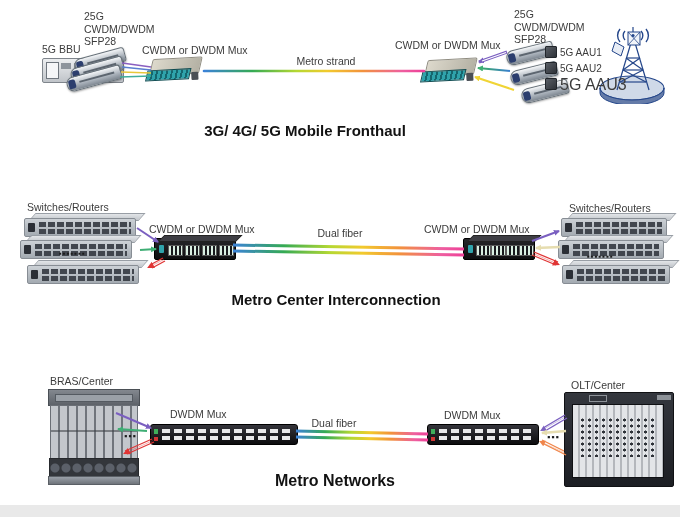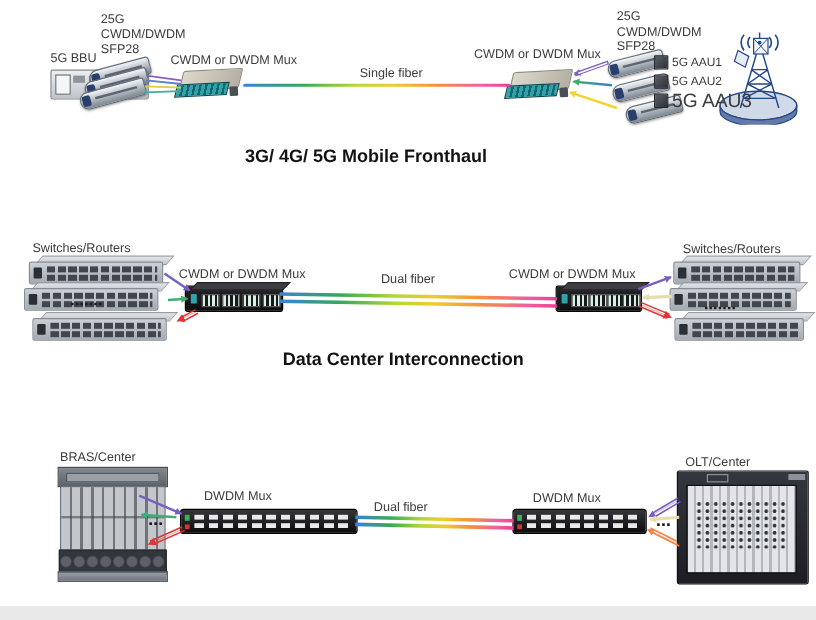--- a/index.html
+++ b/index.html
@@ -205,21 +205,21 @@
   <div class="sfpm" style="left:70px;top:62px;width:52px;transform:rotate(-15deg)"></div>
   <div class="sfpm" style="left:66px;top:71px;width:54px;transform:rotate(-15deg)"></div>
 
   <div class="lbl" style="left:142px;top:44px">CWDM or DWDM Mux</div>
   <div class="topmux" style="left:147px;top:58px">
     <div class="tm-top"></div>
     <div class="tm-front"></div>
     <div class="tm-port"></div>
   </div>
 
-  <div class="lbl center" style="left:276px;top:55px;width:100px">Single fiber</div>
+  <div class="lbl center" style="left:276px;top:55px;width:100px">Metro strand</div>
 
   <div class="lbl" style="left:395px;top:39px">CWDM or DWDM Mux</div>
   <div class="topmux" style="left:422px;top:59px">
     <div class="tm-top"></div>
     <div class="tm-front"></div>
     <div class="tm-port"></div>
   </div>
 
   <div class="lbl pre" style="left:514px;top:8px">25G
 CWDM/DWDM
@@ -332,21 +332,21 @@
   <div class="dots" style="left:587px;top:252px">▪▪▪▪▪▪▪</div>
   <div class="switch" style="left:562px;top:264px;width:108px">
     <div class="sw-top"></div>
     <div class="sw-body">
         <div class="sw-led"></div>
       <div class="ports p1"></div>
         <div class="ports p2"></div>
       </div>
   </div>
 
-  <div class="title" style="left:206px;top:291px;width:260px">Data Center Interconnection</div>
+  <div class="title" style="left:206px;top:291px;width:260px">Metro Center Interconnection</div>
 
   <div class="lbl" style="left:50px;top:375px">BRAS/Center</div>
   <div class="bras" style="left:48px;top:389px">
     <div class="bras-top"></div>
     <div class="bras-cards"></div>
     <div class="bras-fans"></div>
     <div class="bras-base"></div>
   </div>
   <div class="dots" style="left:124px;top:431px;font-size:9px">▪▪▪</div>
 
@@ -365,15 +365,16 @@
   </div>
 
   <div class="dots" style="left:547px;top:432px;font-size:9px">▪▪▪</div>
   <div class="lbl" style="left:571px;top:379px">OLT/Center</div>
   <div class="olt" style="left:564px;top:392px">
     <div class="olt-inner"></div>
     <div class="olt-dots"></div>
     <div class="olt-tag"></div>
   </div>
 
+  <div class="title" style="left:225px;top:472px;width:220px;font-size:16px">Metro Networks</div>
 
   <div class="footer-strip"></div>
 </div>
 
 </body></html>

